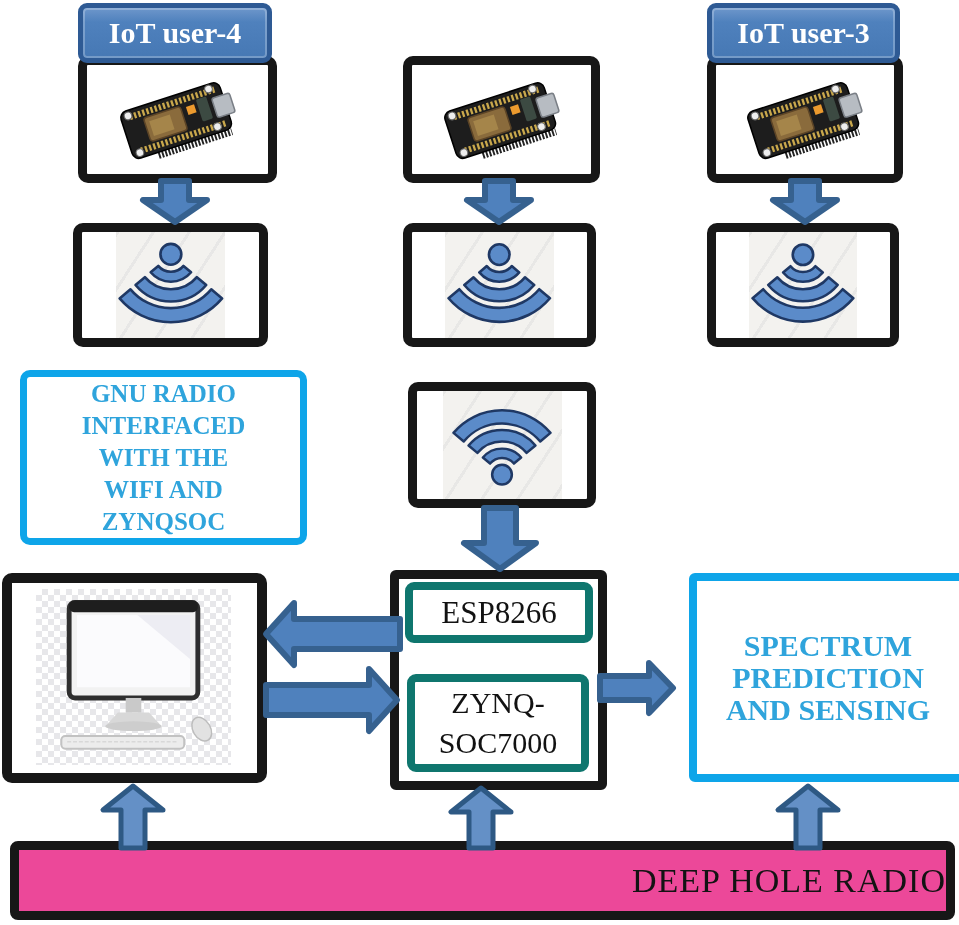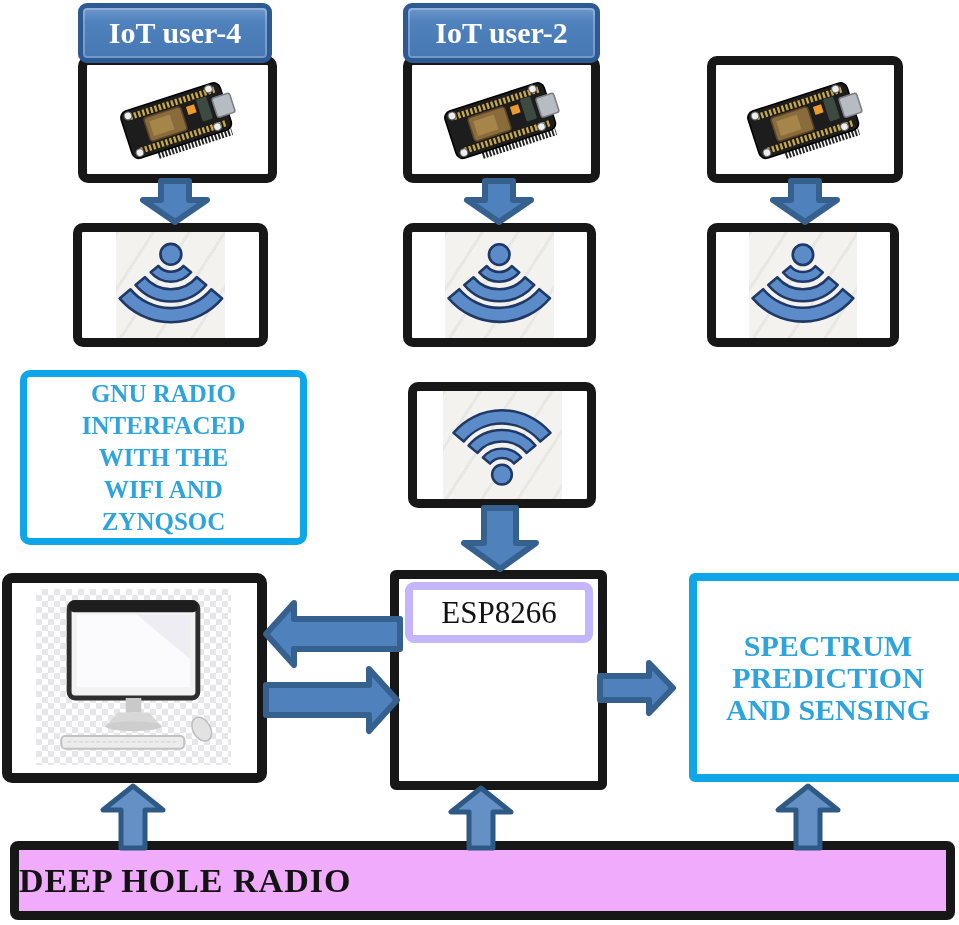--- a/index.html
+++ b/index.html
@@ -37,29 +37,29 @@
   }
   .fill{position:absolute;inset:0;display:flex;align-items:center;justify-content:center;}
   .checker{
     position:absolute;top:6px;bottom:8px;left:24px;right:26px;
     background:conic-gradient(#e7e7ea 25%, #ffffff 0 50%, #e7e7ea 0 75%, #ffffff 0) 0 0/12px 12px;
     display:flex;align-items:center;justify-content:center;
   }
   
   .innerbox{
     position:absolute;box-sizing:border-box;background:#ffffff;
-    border:8px solid #c4b5fd;border-radius:9px;color:#121212;
+    border:8px solid #0f766e;border-radius:9px;color:#121212;
     display:flex;align-items:center;justify-content:center;text-align:center;
   }
   
   .greenbar{
     position:absolute;left:10px;top:841px;width:945px;height:79px;box-sizing:border-box;
-    background:#f0abfc;border:9px solid #171717;border-radius:8px;
-    display:flex;align-items:center;justify-content:flex-start;
-    color:#131313;font-size:34px;letter-spacing:1px;font-weight:bold;
+    background:#ec4899;border:9px solid #171717;border-radius:8px;
+    display:flex;align-items:center;justify-content:flex-end;
+    color:#131313;font-size:34px;letter-spacing:1px;
   }
   .arrows{position:absolute;inset:0;z-index:6;pointer-events:none;}
   svg.icon{display:block;}
 </style>
 </head>
 <body>
 
 <svg width="0" height="0" style="position:absolute">
   <defs>
     <g id="sym-wifi-down">
@@ -100,22 +100,22 @@
       </g>
     </g>
   </defs>
 </svg>
 
 <div class="canvas">
 
   <div class="header" style="left:78px;top:3px;width:194px;height:60px">
     <span>IoT user-4</span>
   </div>
-  <div class="header" style="left:403px;top:3px;width:197px;height:60px">
-    <span>IoT user-2</span>
+  <div class="header" style="left:707px;top:3px;width:193px;height:60px">
+    <span>IoT user-3</span>
   </div>
 
   <div class="blackbox" style="left:78px;top:56px;width:199px;height:127px;z-index:1">
     <div class="fill">
       <svg class="icon" viewBox="0 0 200 140" width="170" height="108">
           <use href="#sym-board"></use>
         </svg>
     </div>
   </div>
   <div class="blackbox" style="left:403px;top:56px;width:197px;height:127px;z-index:1">
@@ -169,20 +169,24 @@
         <g transform="rotate(180 50 39)">
             <use href="#sym-wifi-down"></use>
           </g>
       </svg>
     </div>
   </div>
 
   <div class="blackbox" style="left:390px;top:570px;width:217px;height:220px;border-radius:6px">
     <div class="innerbox" style="left:6px;top:3px;width:188px;height:61px;font-size:31px">
       <span>ESP8266</span>
+    </div>
+    <div class="innerbox" style="left:8px;top:95px;width:182px;height:98px;font-size:30px;line-height:40px">
+      <span class="prelines">ZYNQ-
+SOC7000</span>
     </div>
   </div>
 
   <div class="blackbox" style="left:2px;top:573px;width:265px;height:210px;border-width:10px">
     <div class="checker">
       <svg class="icon" viewBox="0 0 200 165" width="196" height="162">
           <use href="#sym-pc"></use>
         </svg>
     </div>
   </div>

